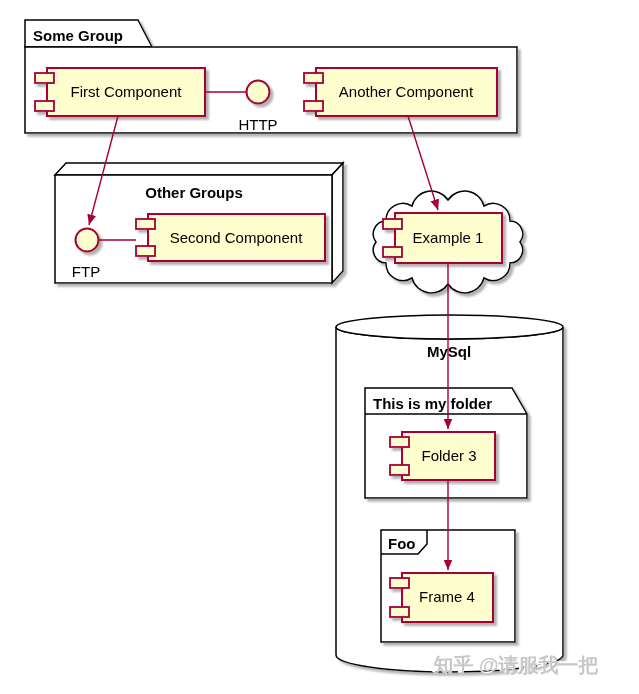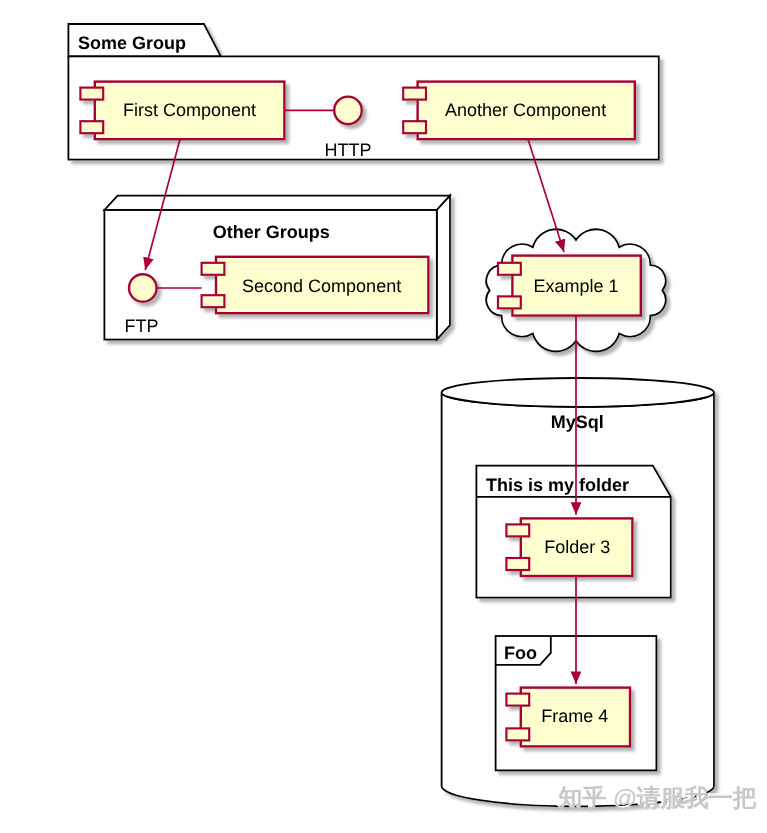--- a/index.html
+++ b/index.html
@@ -1,16 +1,16 @@
 <!DOCTYPE html>
 <html><head>
 <meta charset="utf-8">
 <style>
   html,body{margin:0;padding:0;background:#ffffff;}
-  .stage{width:548px;height:694px;position:relative;background:#ffffff;margin-left:32px;}
+  .stage{width:548px;height:694px;position:relative;background:#ffffff;}
   svg text{font-family:"Liberation Sans","DejaVu Sans",sans-serif;}
   .t-label{font-size:15px;fill:#000000;}
   .t-title{font-size:15px;font-weight:bold;fill:#000000;}
   .shape-white{fill:#ffffff;stroke:#000000;stroke-width:1.5;}
   .comp{fill:#FEFECE;stroke:#A80036;stroke-width:2;}
   .port{fill:#FEFECE;stroke:#A80036;stroke-width:1.8;}
   .iface{fill:#FEFECE;stroke:#A80036;stroke-width:2;}
   .edge{stroke:#A80036;stroke-width:1.4;fill:none;}
   .divider{stroke:#000000;stroke-width:1.5;fill:none;}
   .wm-hi{fill:#ffffff;font-size:20px;font-weight:bold;}

